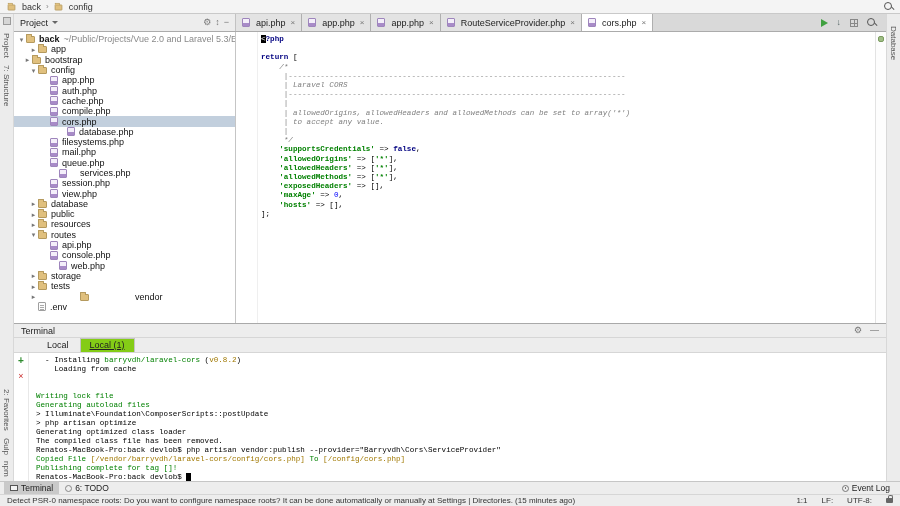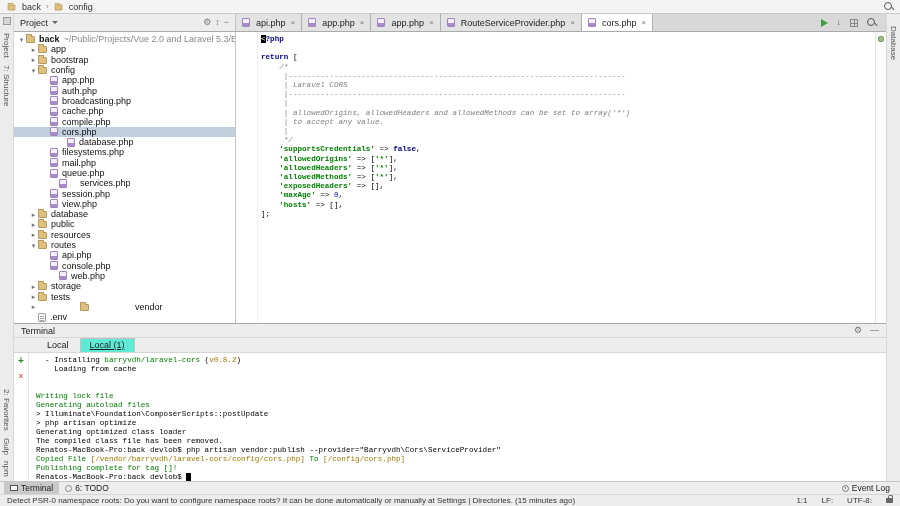--- a/index.html
+++ b/index.html
@@ -80,21 +80,21 @@
   .tk-pl{color:#000;}
   .tk-caret{background:#000;color:#FFF;}
   .err-stripe{width:11px;flex:none;border-left:1px solid #E3E3E3;position:relative;background:#FDFDFD;}
   .inspect-dot{position:absolute;top:4px;left:2px;width:6px;height:6px;border-radius:2px;background:#9FBE85;border:1px solid #7B9B60;}
 
   
   .terminal-panel{height:158px;flex:none;border-top:1px solid #A9A9A9;background:#FFF;display:flex;flex-direction:column;}
   .term-header{height:14px;flex:none;background:#EDEDED;border-bottom:1px solid #D6D6D6;display:flex;align-items:center;font-size:9px;padding:0 7px;color:#222;}
   .term-tabs{height:15px;flex:none;background:#EDEDED;border-bottom:1px solid #D6D6D6;display:flex;align-items:flex-end;gap:2px;padding:0 0 0 24px;font-size:9px;}
   .term-tab{padding:1px 9px 2px;color:#222;}
-  .term-tab.active{background:#5eead4;border:1px solid #C4C4C4;border-bottom:none;text-decoration:underline;}
+  .term-tab.active{background:#84cc16;border:1px solid #C4C4C4;border-bottom:none;text-decoration:underline;}
   .term-body{flex:1;display:flex;min-height:0;}
   .term-gutter{width:15px;flex:none;border-right:1px solid #E8E8E8;display:flex;flex-direction:column;align-items:center;padding-top:3px;gap:6px;}
   .tg-plus{color:#2E8B2E;font-size:10px;font-weight:bold;line-height:1;}
   .tg-close{color:#C33;font-size:9px;line-height:1;}
   .term-text{flex:1;font-family:"Liberation Mono","DejaVu Sans Mono",monospace;font-size:7.6px;line-height:9px;padding:3px 0 0 7px;white-space:pre;overflow:hidden;}
   .tl{min-height:9px;}
   .tm-fg{color:#000;}
   .tm-green{color:var(--terminal-green);}
   .tm-yellow{color:var(--terminal-yellow);}
   .tm-cur{background:#000;display:inline-block;width:4.6px;height:8px;vertical-align:middle;}
@@ -201,44 +201,39 @@
               <span class="chev">▾</span>
               <span class="ic-folder"></span>
               <span class="tree-label bold">back</span>
               <span class="tree-suffix">~/Public/Projects/Vue 2.0 and Laravel 5.3/B</span>
             </div>
             <div class="tree-row" style="padding-left: 15px;">
               <span class="chev">▸</span>
               <span class="ic-folder"></span>
               <span class="tree-label">app</span>
             </div>
-            <div class="tree-row" style="padding-left: 15px;">
+            <div class="tree-row" style="padding-left: 9px;">
               <span class="chev">▸</span>
               <span class="ic-folder"></span>
               <span class="tree-label">bootstrap</span>
             </div>
             <div class="tree-row" style="padding-left: 15px;">
               <span class="chev">▾</span>
               <span class="ic-folder"></span>
               <span class="tree-label">config</span>
             </div>
             <div class="tree-row" style="padding-left: 27px;">
               <span class="chev"></span>
               <span class="ic-php"></span>
               <span class="tree-label">app.php</span>
             </div>
             <div class="tree-row" style="padding-left: 27px;">
               <span class="chev"></span>
               <span class="ic-php"></span>
               <span class="tree-label">auth.php</span>
-            </div>
-            <div class="tree-row" style="padding-left: 27px;">
-              <span class="chev"></span>
-              <span class="ic-php"></span>
-              <span class="tree-label">broadcasting.php</span>
             </div>
             <div class="tree-row" style="padding-left: 27px;">
               <span class="chev"></span>
               <span class="ic-php"></span>
               <span class="tree-label">cache.php</span>
             </div>
             <div class="tree-row" style="padding-left: 27px;">
               <span class="chev"></span>
               <span class="ic-php"></span>
               <span class="tree-label">compile.php</span>

